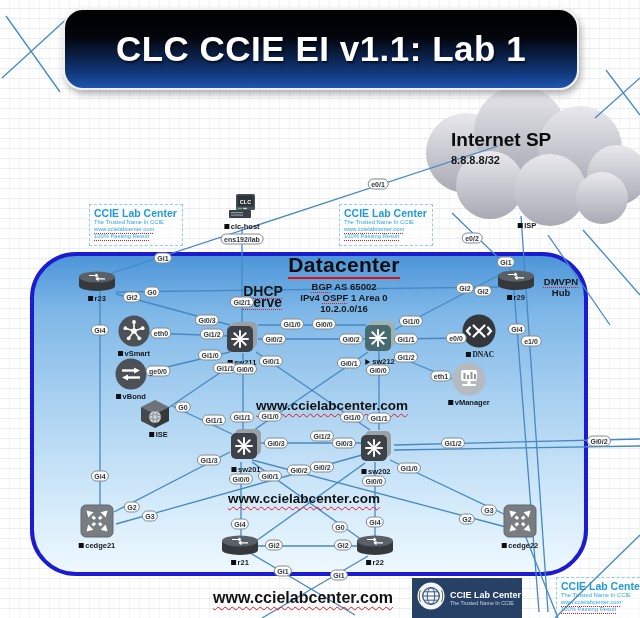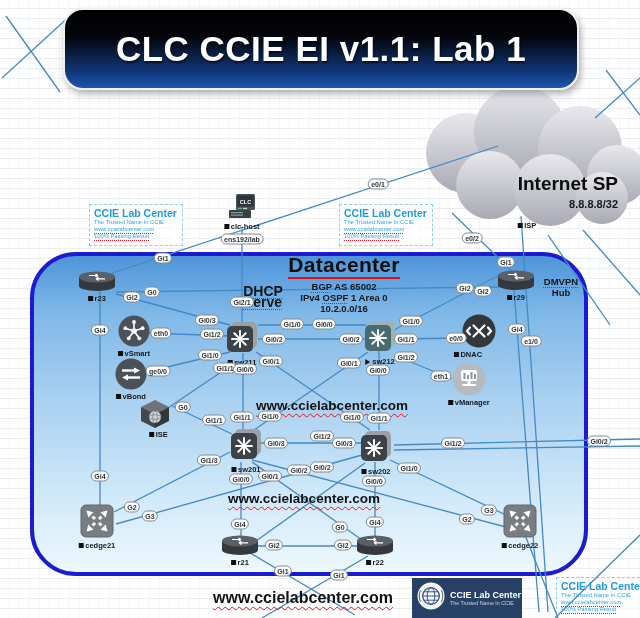--- a/index.html
+++ b/index.html
@@ -10,21 +10,21 @@
       repeating-linear-gradient(90deg, transparent 0 9px, rgba(185,196,208,.16) 9px 10px);}
   .banner{position:absolute;left:63px;top:8px;width:512px;height:78px;border-radius:20px;
     background:linear-gradient(180deg,#000 0%,#03050c 35%,#123a7f 82%,#1d55b0 100%);
     border:2px solid #f0f0f0;box-shadow:2px 4px 7px rgba(110,110,110,.55);
     display:flex;align-items:center;justify-content:center;z-index:6;}
   .banner span{color:#fff;font-size:35px;font-weight:bold;letter-spacing:.5px;
     text-shadow:1px 2px 2px rgba(0,0,0,.6);white-space:nowrap;}
   .datacenter{position:absolute;left:30px;top:252px;width:550px;height:316px;
     border:4px solid #1b1bd1;border-radius:46px;z-index:1;
     background:linear-gradient(180deg,#4d95d8 0%,#7fb8e8 18%,#a8d0f0 45%,#d3eafa 78%,#eef8fe 100%);}
-  .cloudtext{position:absolute;left:438px;top:128px;width:180px;text-align:right;z-index:3;margin-top:44px;}
+  .cloudtext{position:absolute;left:451px;top:128px;width:180px;text-align:left;z-index:3;}
   .cloudtext .cname{font-size:19px;font-weight:bold;color:#0a0c0e;line-height:24px;}
   .cloudtext .cline{font-size:11px;font-weight:bold;color:#16191c;line-height:17px;}
   .dc-head{position:absolute;left:263px;top:253px;width:162px;text-align:center;z-index:3;}
   .dc-head span{font-size:21px;font-weight:bold;color:#0c0e10;border-bottom:2px solid #e01010;
     padding-bottom:1px;letter-spacing:.3px;}
   .dc-bgp{position:absolute;left:269px;top:281px;width:150px;text-align:center;z-index:3;
     font-size:9.5px;font-weight:bold;color:#14171a;line-height:11px;}
   .blk-dhcp{position:absolute;left:240px;top:286px;width:46px;text-align:center;z-index:3;
     font-size:14px;font-weight:bold;color:#14171a;line-height:11px;}
   .blk-dmvpn{position:absolute;left:533px;top:276px;width:56px;text-align:center;z-index:3;
@@ -399,21 +399,21 @@
       <span>ISE</span>
     </div>
     <div class="node" style="left: 479px; top: 331px;"><svg width="36" height="36" viewBox="0 0 36 36">
     <circle cx="18" cy="18" r="16.5" fill="#33373c"></circle>
     <g stroke="#fff" stroke-width="2.2" fill="none" stroke-linecap="round">
       <path d="M12.5 12.5l11 11M23.5 12.5l-11 11"></path>
       <path d="M9 14.5L6 18l3 3.5"></path>
           <path d="M27 14.5l3 3.5-3 3.5"></path>
         </g>
       </svg></div>
-    <div class="nlabel" style="left: 468px; top: 350px;">
+    <div class="nlabel" style="left: 480px; top: 350px; font-family: Liberation Serif, serif;">
       <span class="mk-square"></span>
       <span>DNAC</span>
     </div>
     <div class="node" style="left: 469px; top: 379px;"><svg width="36" height="36" viewBox="0 0 36 36">
     <circle cx="18" cy="18" r="16.5" fill="#b4bac0"></circle>
     <g fill="#fff">
           <rect x="10" y="9" width="16" height="11" rx="2"></rect>
       <rect x="16.5" y="20" width="3" height="3"></rect>
           <rect x="11" y="23" width="14" height="2" rx="1"></rect>
         </g>

